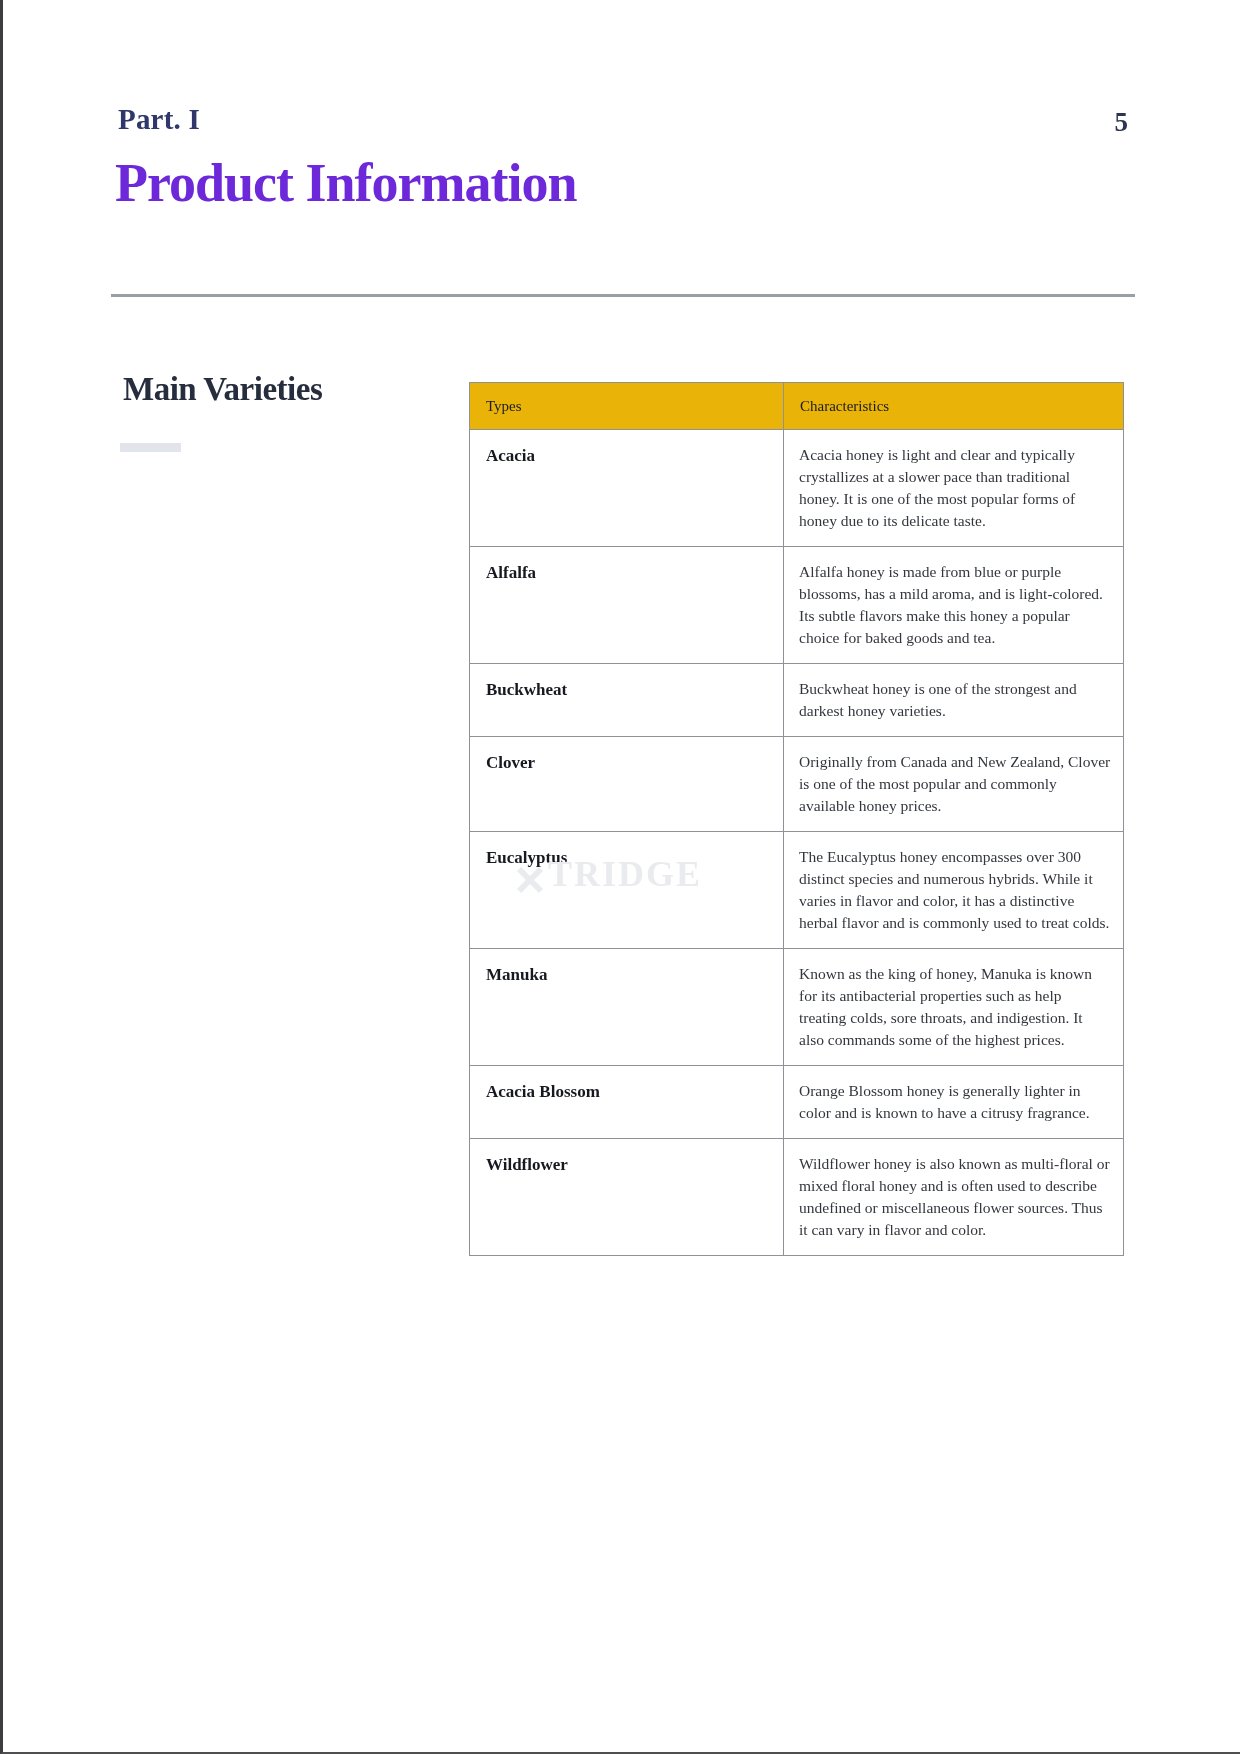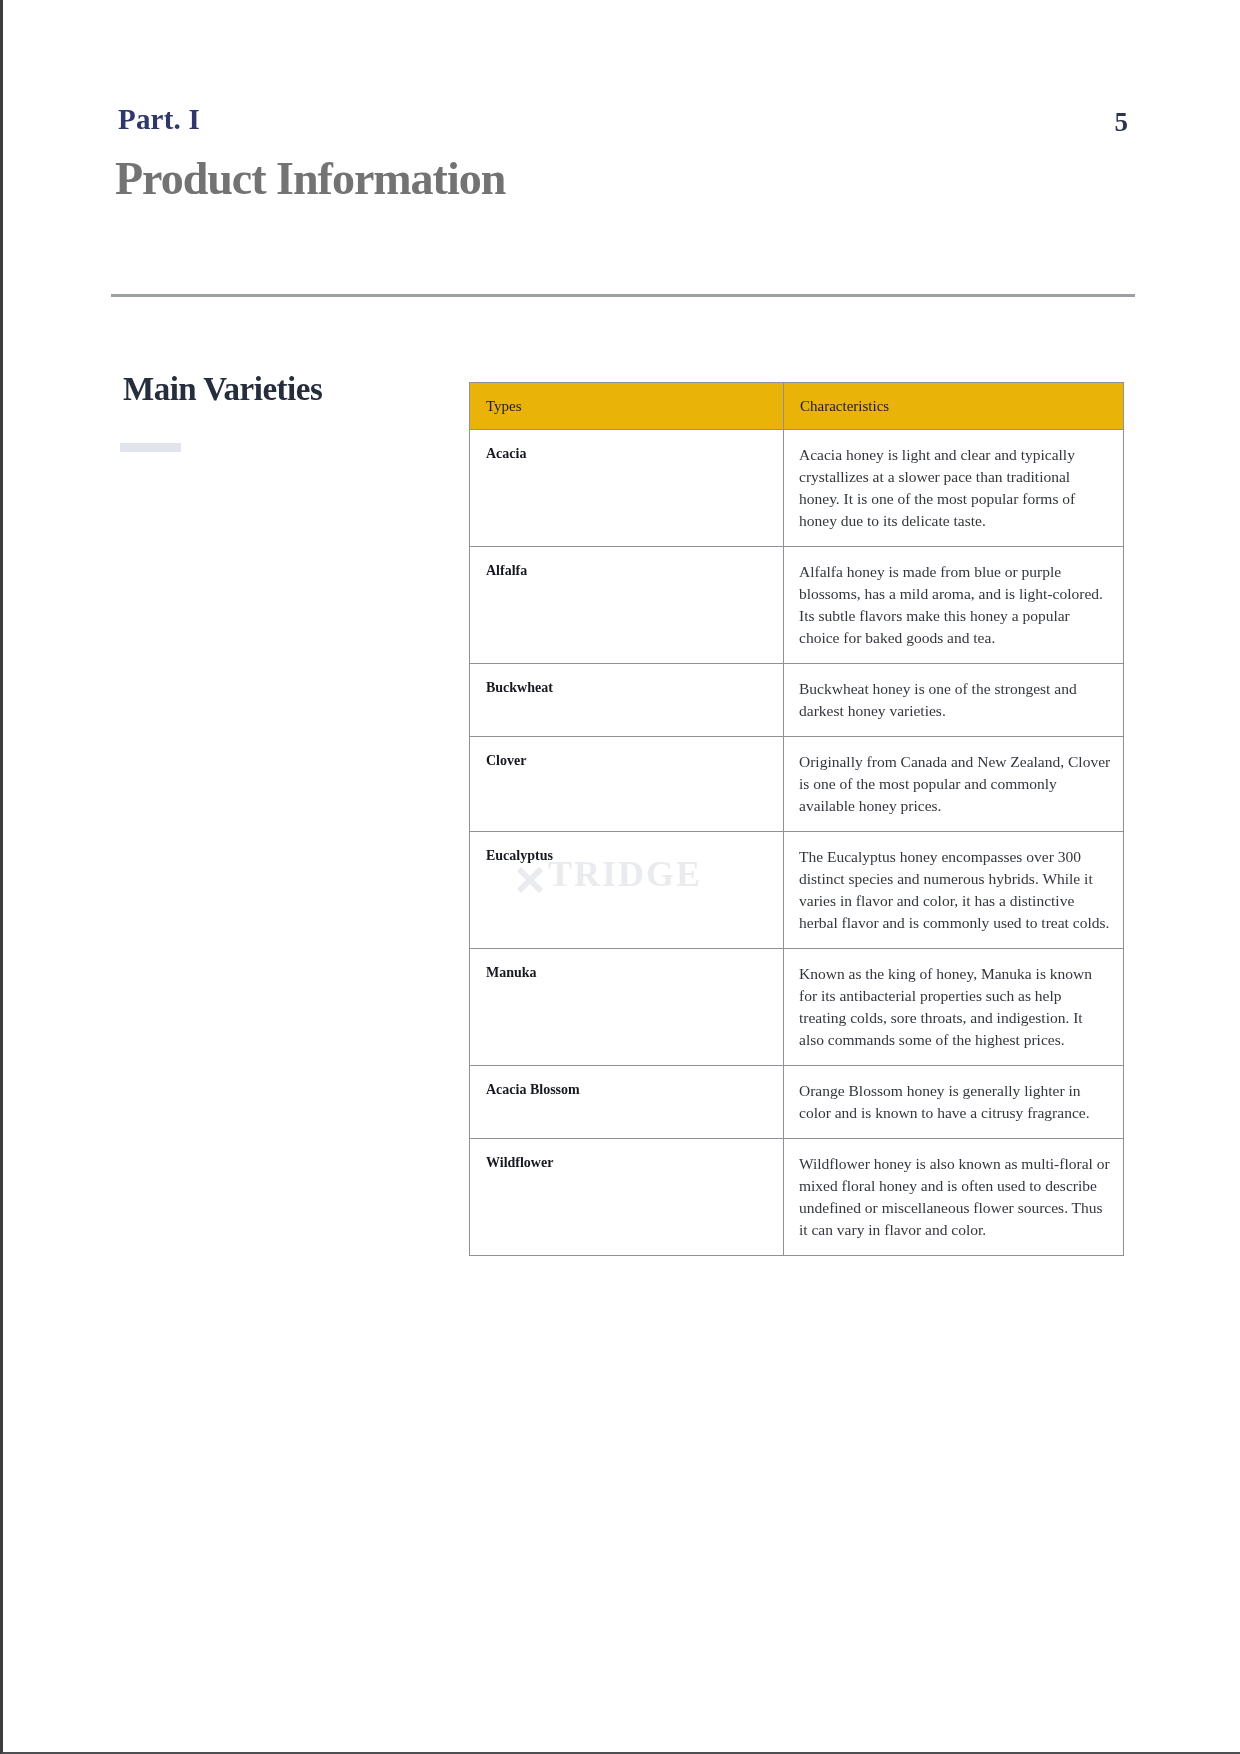--- a/index.html
+++ b/index.html
@@ -32,24 +32,24 @@
     top: 107px;
     right: 112px;
     font-size: 27px;
     font-weight: 600;
     color: #2c3450;
   }
   .page-title {
     position: absolute;
     left: 112px;
     top: 152px;
-    font-size: 46px;
+    font-size: 54px;
     font-weight: 700;
     letter-spacing: -1px;
-    color: #737373;
+    color: #6d28d9;
   }
   .title-rule {
     position: absolute;
     left: 108px;
     top: 294px;
     width: 1024px;
     height: 3px;
     background: #9b9ea3;
   }
   .section-heading {
@@ -88,21 +88,21 @@
     height: 46px;
     background: #eab308;
     font-size: 15px;
     font-weight: 500;
     color: #1a1d23;
     padding: 0 16px;
     vertical-align: middle;
   }
   td.type-cell {
     padding: 16px 13px 14px 16px;
-    font-size: 14px;
+    font-size: 17px;
     font-weight: 600;
     color: #16191f;
   }
   td.char-cell {
     padding: 14px 12px 14px 15px;
     font-size: 15.5px;
     font-weight: 400;
     color: #33373d;
     line-height: 22px;
   }

